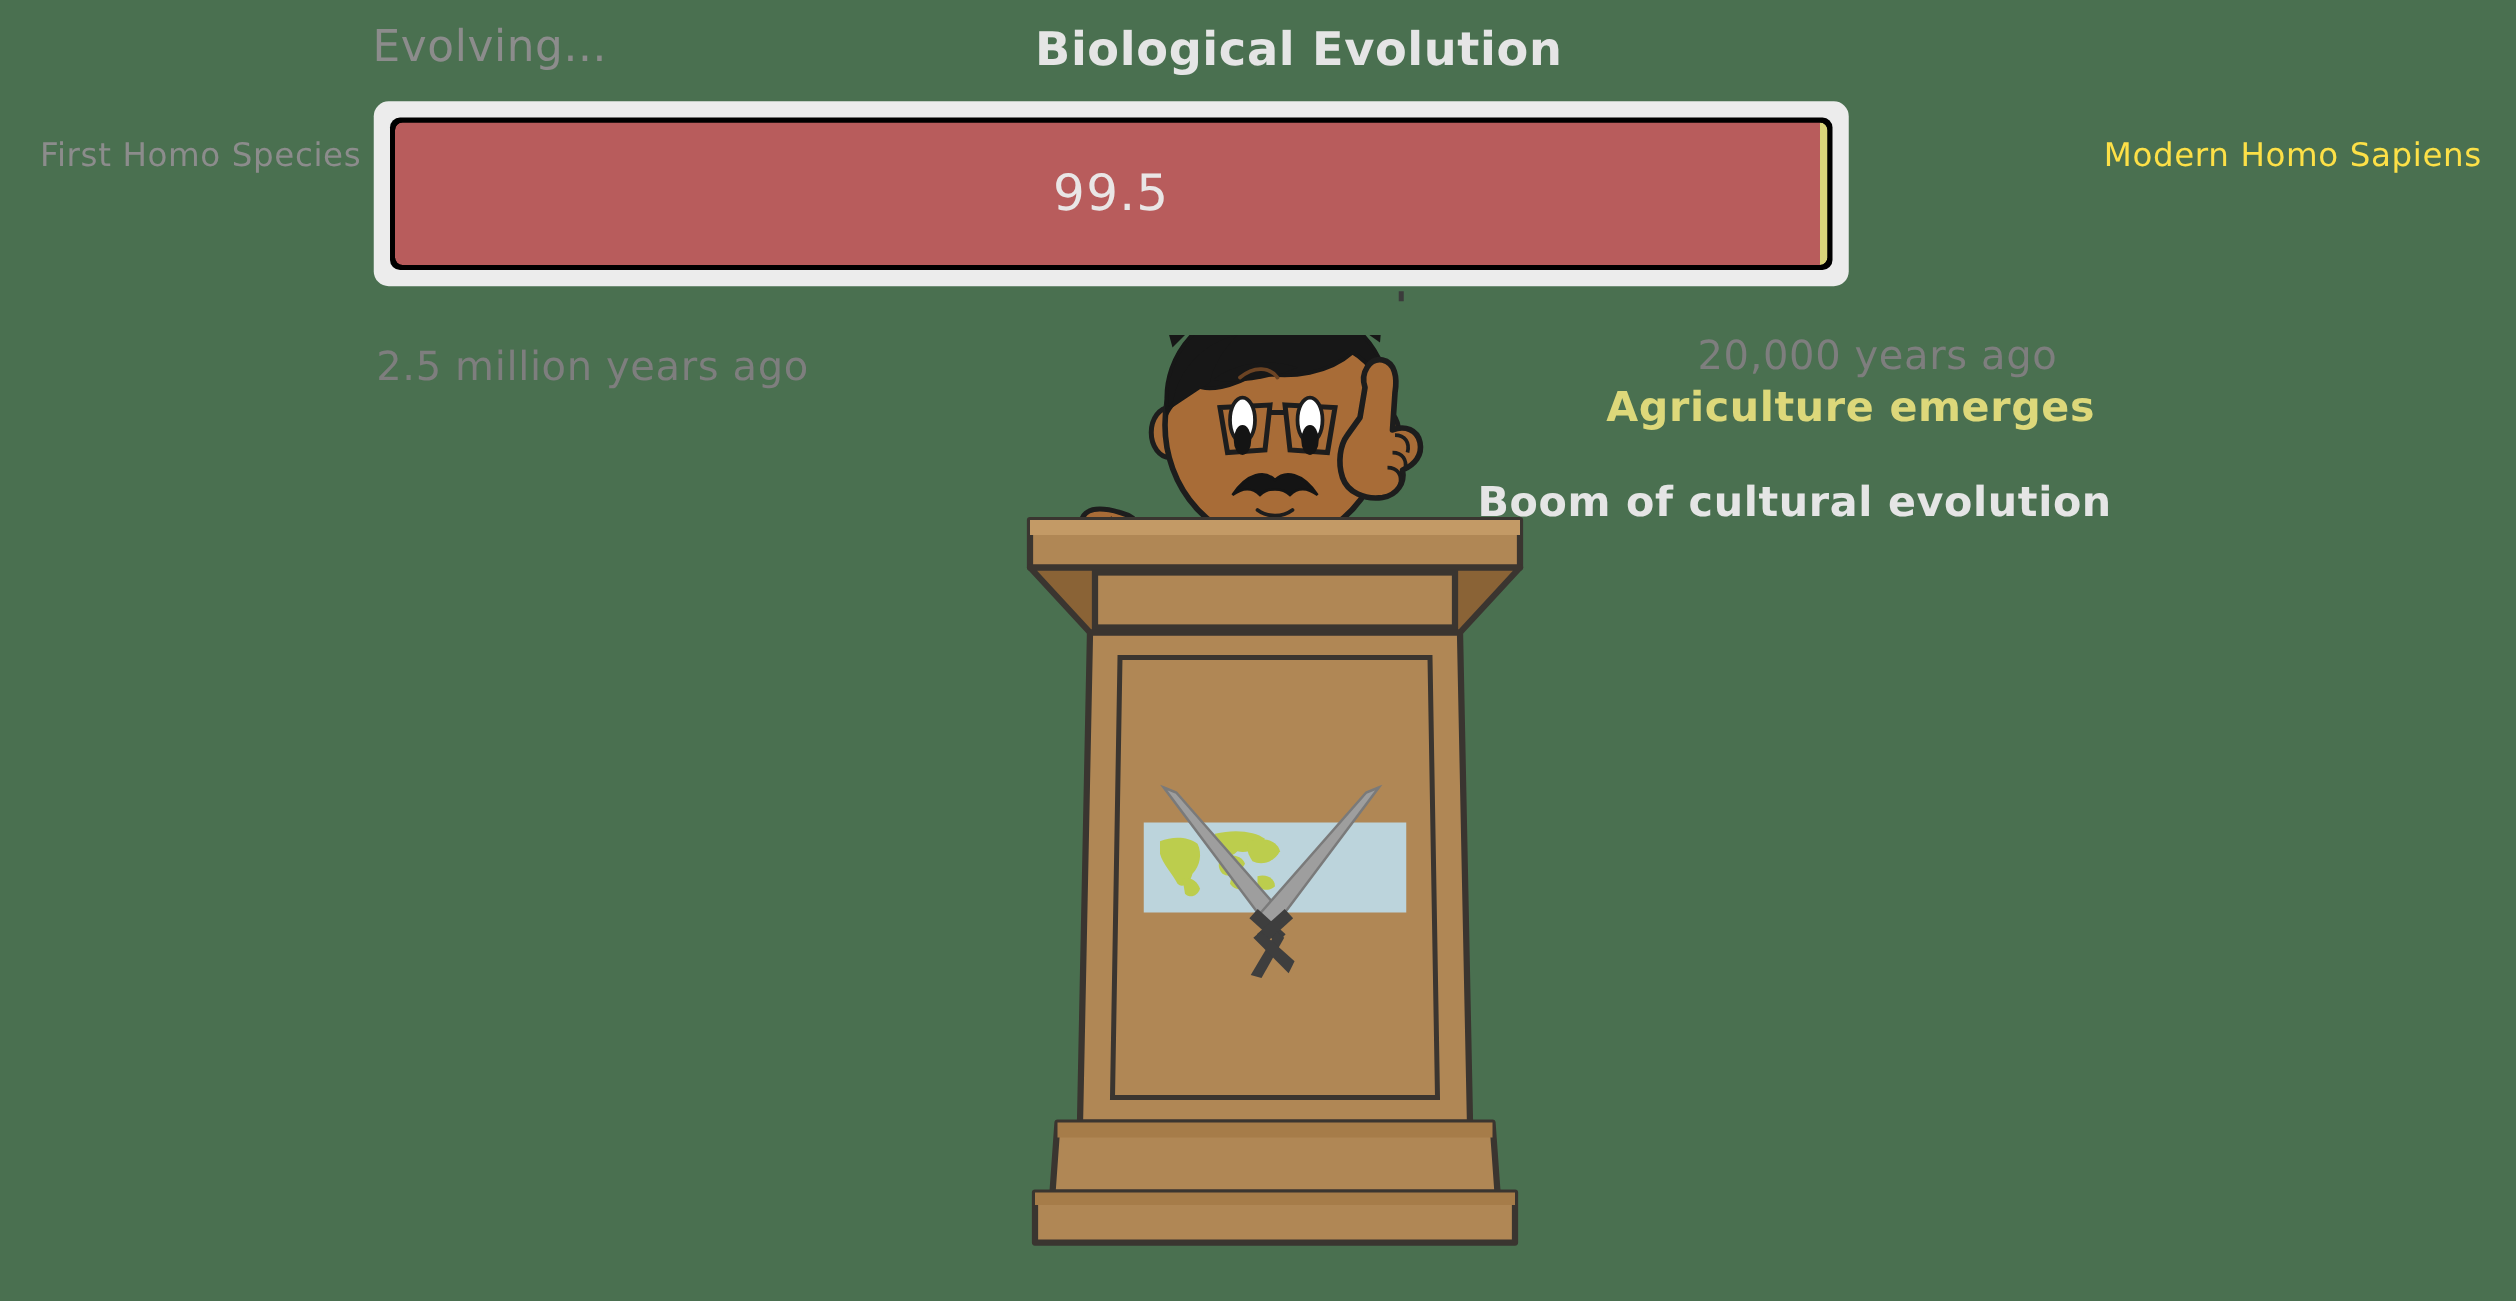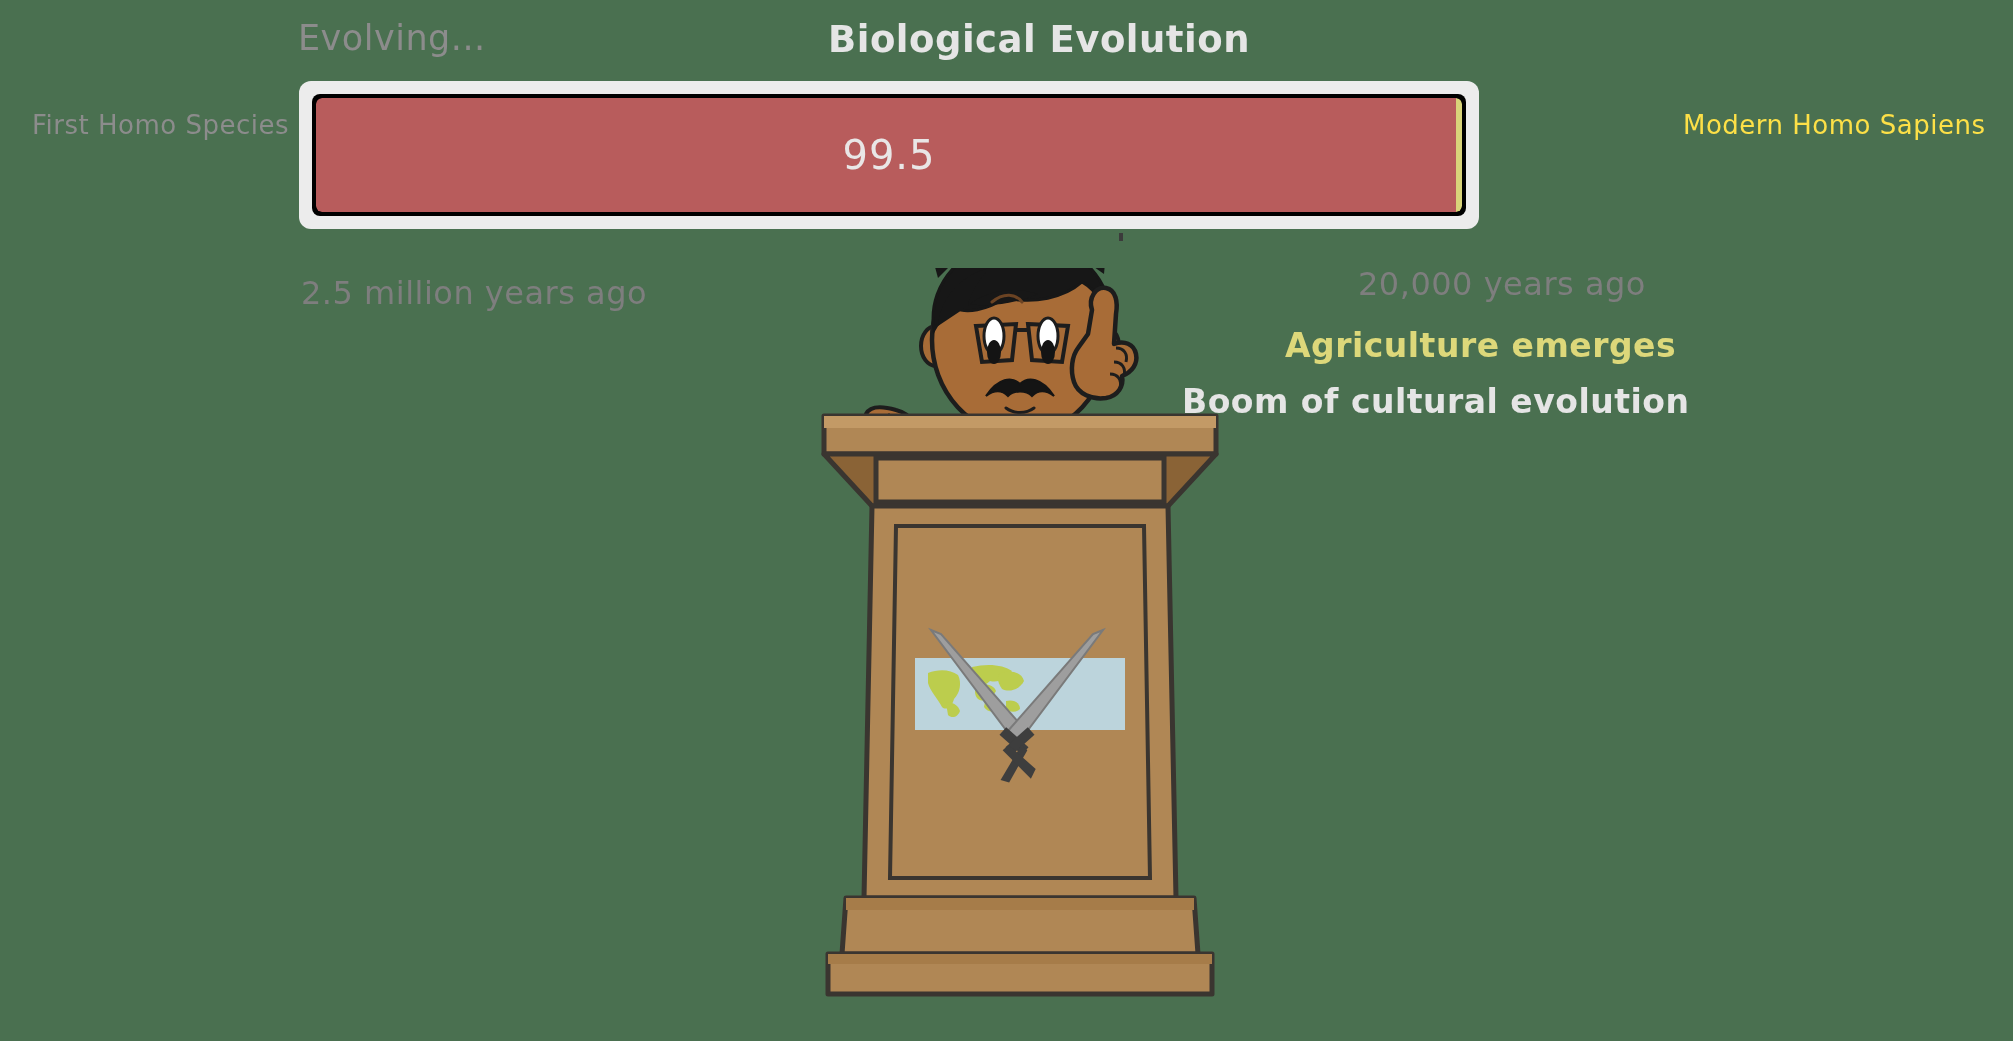--- a/index.html
+++ b/index.html
@@ -69,21 +69,21 @@
 
   #right-time-label {
     left: 1358px;
     top: 265px;
     font-size: 32px;
     color: #7e7e7e;
   }
 
   #event-1-label {
     left: 1285px;
-    top: 326px;
+    top: 306px;
     font-size: 33px;
     color: #ddd87a;
     font-weight: 600;
   }
 
   #event-2-label {
     left: 1182px;
     top: 382px;
     font-size: 33px;
     color: #e3dd6d;

